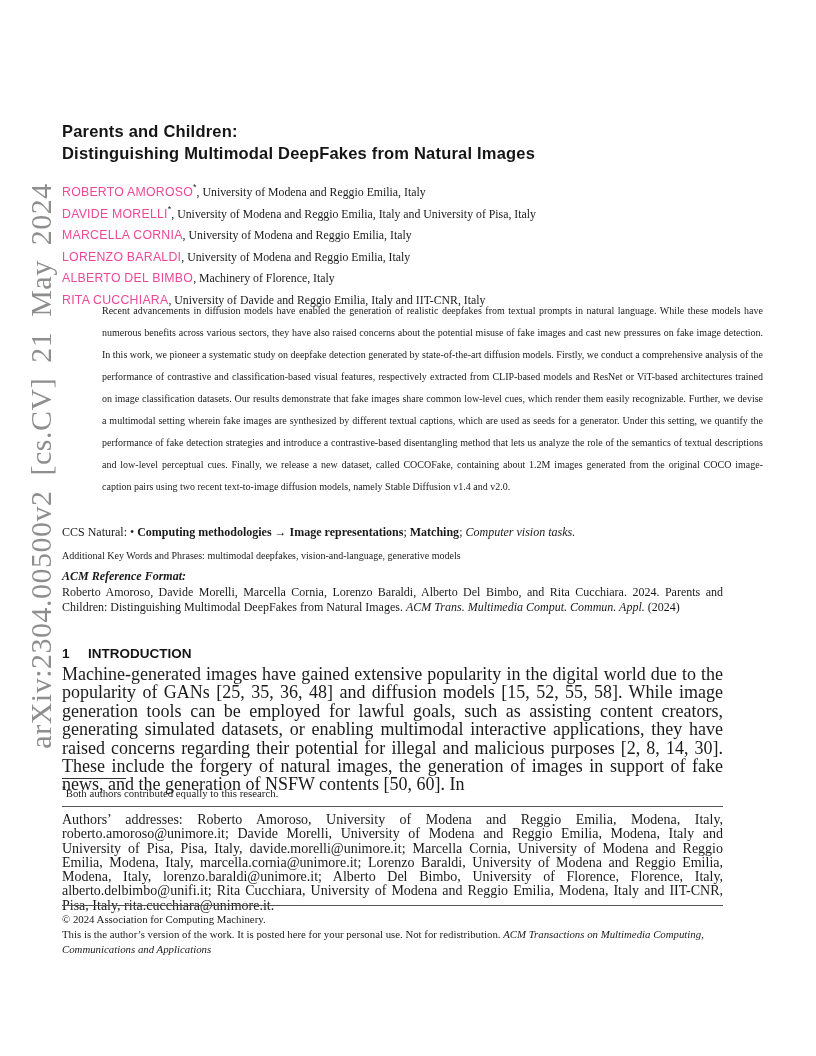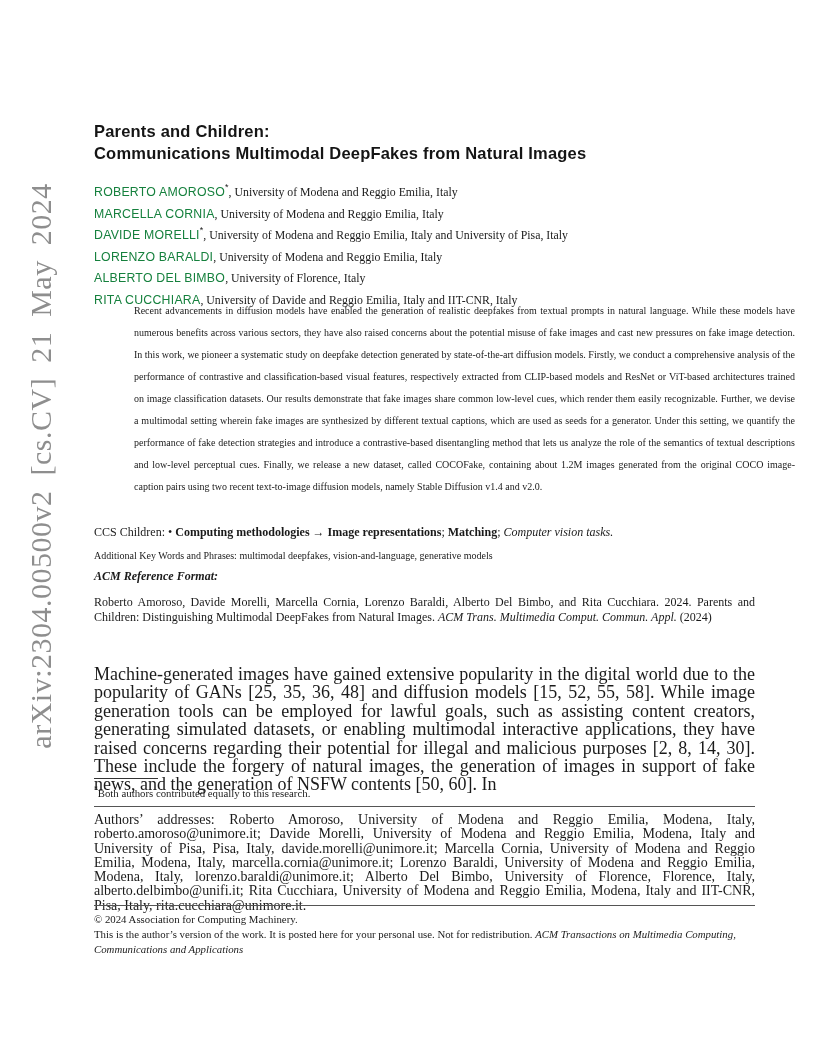--- a/index.html
+++ b/index.html
@@ -21,21 +21,21 @@
     transform-origin: center;
     white-space: nowrap;
     font-family: "Liberation Serif", serif;
     font-size: 30px;
     letter-spacing: 0.5px;
     word-spacing: 7px;
     color: #8e8e8e;
   }
   .content {
     position: absolute;
-    left: 94px;
+    left: 62px;
     top: 0;
     width: 661px;
     height: 964px;
   }
   .content > * { position: absolute; left: 0; width: 661px; margin: 0; }
 
   .title {
     top: 121px;
     font-family: "Liberation Sans", sans-serif;
     font-weight: bold;
@@ -43,21 +43,21 @@
     line-height: 21.5px;
     letter-spacing: 0.2px;
     color: #151515;
   }
   .authors { top: 181px; }
   .author-line { line-height: 19.6px; white-space: nowrap; }
   .author-name {
     font-family: "Liberation Sans", sans-serif;
     font-size: 12.3px;
     letter-spacing: 0.25px;
-    color: #15803d;
+    color: #ec4899;
   }
   .author-mark {
     font-family: "Liberation Sans", sans-serif;
     font-size: 9px;
     vertical-align: super;
     line-height: 0;
   }
   .author-affil { font-size: 11.8px; }
 
   .abstract {
@@ -73,21 +73,21 @@
     line-height: 16px;
     text-align: justify;
   }
   .keywords {
     top: 548px;
     font-size: 10px;
     line-height: 16px;
   }
   .acmref { top: 569px; font-size: 12px; line-height: 15.6px; }
   .acmref-heading { font-weight: bold; font-style: italic; }
-  .acmref-text { text-align: justify; margin-top: 10px; }
+  .acmref-text { text-align: justify; }
 
   .section-heading {
     top: 646px;
     font-family: "Liberation Sans", sans-serif;
     font-weight: bold;
     font-size: 13.5px;
     color: #151515;
   }
   .section-number { display: inline-block; min-width: 26px; }
   .intro {
@@ -120,55 +120,58 @@
 <body>
 
 <div class="page">
 
   <div class="watermark">arXiv:2304.00500v2  [cs.CV]  21 May 2024</div>
 
   <div class="content">
 
     <div class="title">
       <div>Parents and Children:</div>
-      <div>Communications Multimodal DeepFakes from Natural Images</div>
+      <div>Distinguishing Multimodal DeepFakes from Natural Images</div>
     </div>
 
     <div class="authors">
       <div class="author-line">
         <span class="author-name">ROBERTO AMOROSO</span><span class="author-mark">*</span><span class="author-affil">, University of Modena and Reggio Emilia, Italy</span>
       </div>
       <div class="author-line">
-        <span class="author-name">MARCELLA CORNIA</span><span class="author-mark"></span><span class="author-affil">, University of Modena and Reggio Emilia, Italy</span>
+        <span class="author-name">DAVIDE MORELLI</span><span class="author-mark">*</span><span class="author-affil">, University of Modena and Reggio Emilia, Italy and University of Pisa, Italy</span>
       </div>
       <div class="author-line">
-        <span class="author-name">DAVIDE MORELLI</span><span class="author-mark">*</span><span class="author-affil">, University of Modena and Reggio Emilia, Italy and University of Pisa, Italy</span>
+        <span class="author-name">MARCELLA CORNIA</span><span class="author-mark"></span><span class="author-affil">, University of Modena and Reggio Emilia, Italy</span>
       </div>
       <div class="author-line">
         <span class="author-name">LORENZO BARALDI</span><span class="author-mark"></span><span class="author-affil">, University of Modena and Reggio Emilia, Italy</span>
       </div>
       <div class="author-line">
-        <span class="author-name">ALBERTO DEL BIMBO</span><span class="author-mark"></span><span class="author-affil">, University of Florence, Italy</span>
+        <span class="author-name">ALBERTO DEL BIMBO</span><span class="author-mark"></span><span class="author-affil">, Machinery of Florence, Italy</span>
       </div>
       <div class="author-line">
         <span class="author-name">RITA CUCCHIARA</span><span class="author-mark"></span><span class="author-affil">, University of Davide and Reggio Emilia, Italy and IIT-CNR, Italy</span>
       </div>
     </div>
 
     <p class="abstract">Recent advancements in diffusion models have enabled the generation of realistic deepfakes from textual prompts in natural language. While these models have numerous benefits across various sectors, they have also raised concerns about the potential misuse of fake images and cast new pressures on fake image detection. In this work, we pioneer a systematic study on deepfake detection generated by state-of-the-art diffusion models. Firstly, we conduct a comprehensive analysis of the performance of contrastive and classification-based visual features, respectively extracted from CLIP-based models and ResNet or ViT-based architectures trained on image classification datasets. Our results demonstrate that fake images share common low-level cues, which render them easily recognizable. Further, we devise a multimodal setting wherein fake images are synthesized by different textual captions, which are used as seeds for a generator. Under this setting, we quantify the performance of fake detection strategies and introduce a contrastive-based disentangling method that lets us analyze the role of the semantics of textual descriptions and low-level perceptual cues. Finally, we release a new dataset, called COCOFake, containing about 1.2M images generated from the original COCO image-caption pairs using two recent text-to-image diffusion models, namely Stable Diffusion v1.4 and v2.0.</p>
 
-    <p class="ccs"><span>CCS Children: </span><span>• </span><b>Computing methodologies → Image representations</b><span>; </span><b>Matching</b><span>; </span><span class="it">Computer vision tasks.</span></p>
+    <p class="ccs"><span>CCS Natural: </span><span>• </span><b>Computing methodologies → Image representations</b><span>; </span><b>Matching</b><span>; </span><span class="it">Computer vision tasks.</span></p>
 
     <p class="keywords">Additional Key Words and Phrases: multimodal deepfakes, vision-and-language, generative models</p>
 
     <div class="acmref">
       <div class="acmref-heading">ACM Reference Format:</div>
       <div class="acmref-text"><span>Roberto Amoroso, Davide Morelli, Marcella Cornia, Lorenzo Baraldi, Alberto Del Bimbo, and Rita Cucchiara. 2024. Parents and Children: Distinguishing Multimodal DeepFakes from Natural Images. </span><span class="it">ACM Trans. Multimedia Comput. Commun. Appl.</span><span> (2024)</span></div>
     </div>
 
+    <div class="section-heading">
+      <span class="section-number">1</span><span>INTRODUCTION</span>
+    </div>
 
     <p class="intro">Machine-generated images have gained extensive popularity in the digital world due to the popularity of GANs [25, 35, 36, 48] and diffusion models [15, 52, 55, 58]. While image generation tools can be employed for lawful goals, such as assisting content creators, generating simulated datasets, or enabling multimodal interactive applications, they have raised concerns regarding their potential for illegal and malicious purposes [2, 8, 14, 30]. These include the forgery of natural images, the generation of images in support of fake news, and the generation of NSFW contents [50, 60]. In</p>
 
     <div class="footnote-rule"></div>
 
     <p class="footnote"><sup>*</sup><span>Both authors contributed equally to this research.</span></p>
 
     <div class="hrule-1"></div>
 
     <p class="addresses">Authors’ addresses: Roberto Amoroso, University of Modena and Reggio Emilia, Modena, Italy, roberto.amoroso@unimore.it; Davide Morelli, University of Modena and Reggio Emilia, Modena, Italy and University of Pisa, Pisa, Italy, davide.morelli@unimore.it; Marcella Cornia, University of Modena and Reggio Emilia, Modena, Italy, marcella.cornia@unimore.it; Lorenzo Baraldi, University of Modena and Reggio Emilia, Modena, Italy, lorenzo.baraldi@unimore.it; Alberto Del Bimbo, University of Florence, Florence, Italy, alberto.delbimbo@unifi.it; Rita Cucchiara, University of Modena and Reggio Emilia, Modena, Italy and IIT-CNR, Pisa, Italy, rita.cucchiara@unimore.it.</p>

